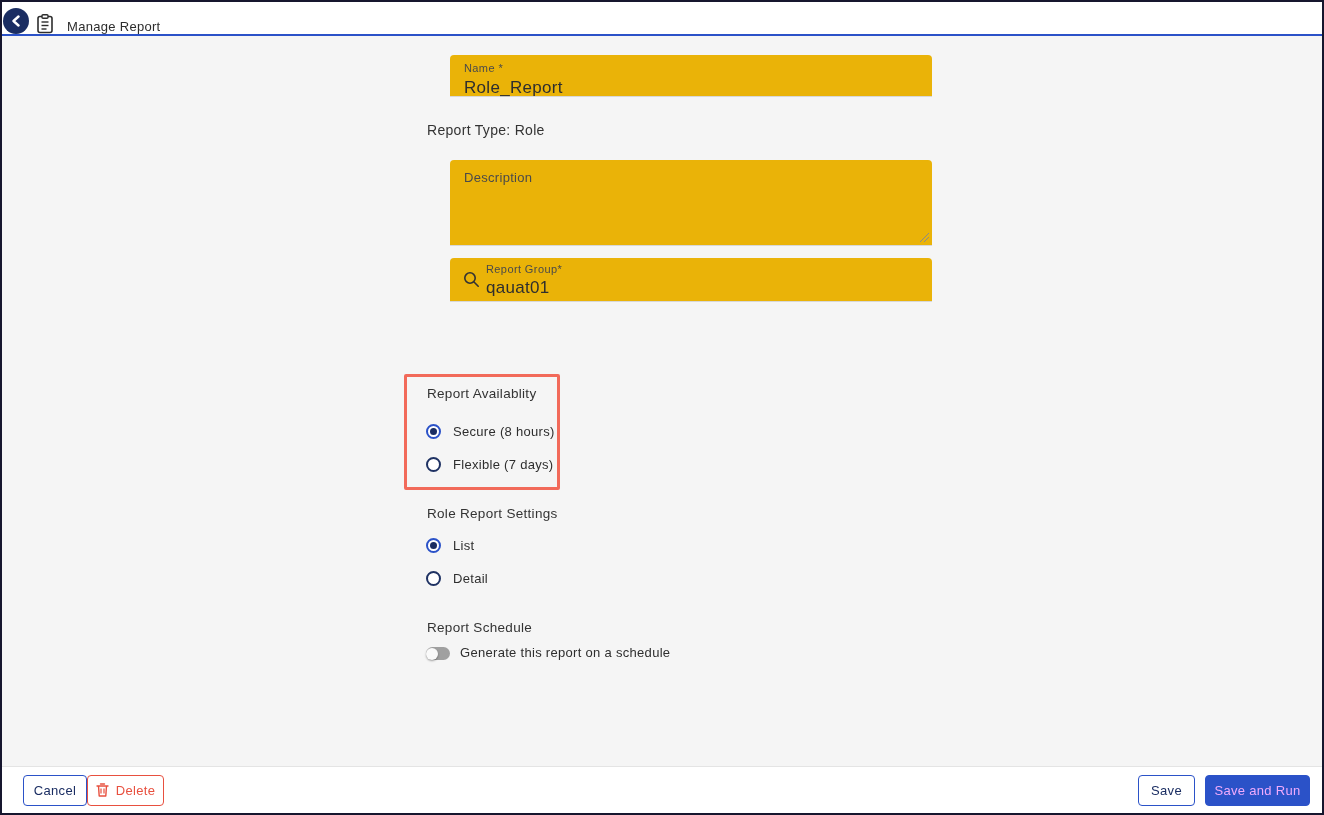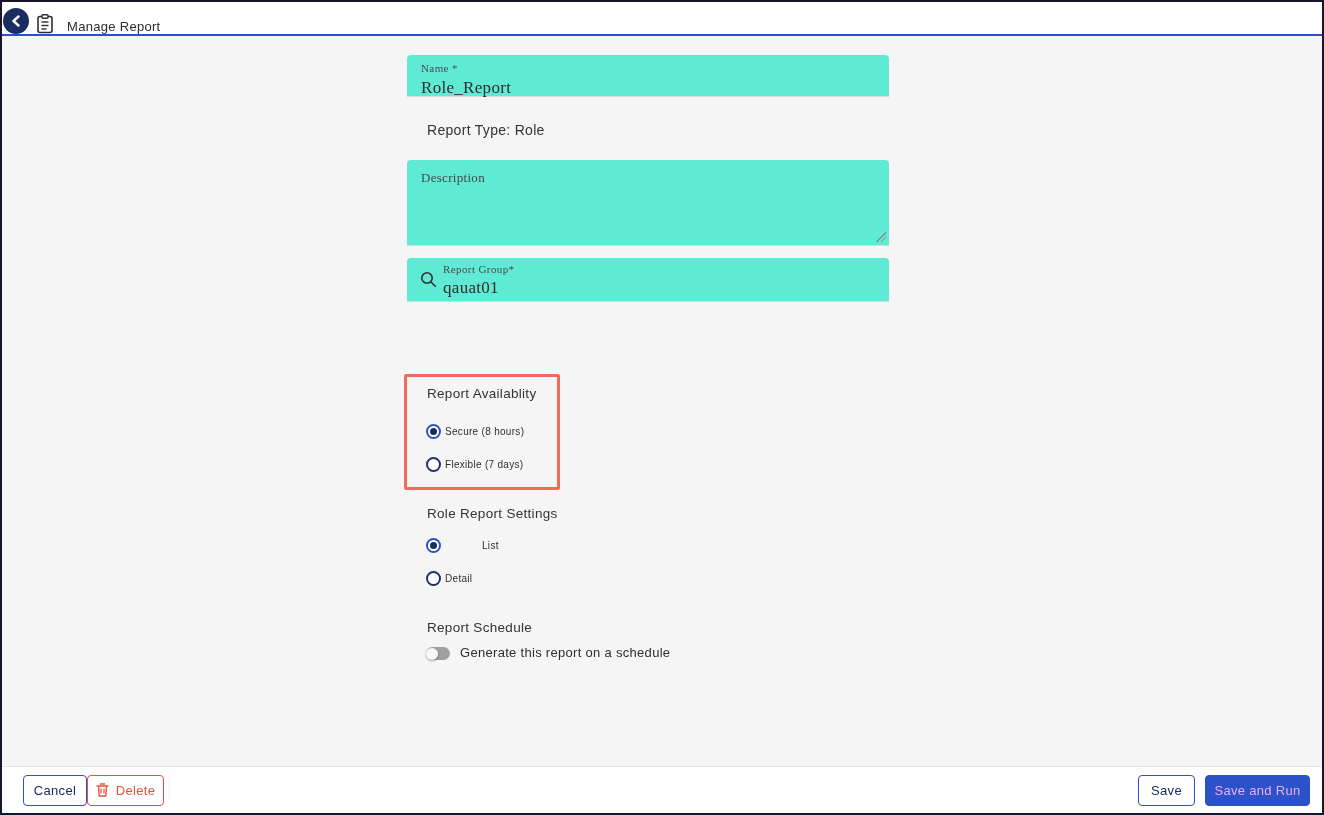--- a/index.html
+++ b/index.html
@@ -35,24 +35,23 @@
   }
   .clipboard-wrap { margin-left: 7px; display: flex; align-items: center; }
   .page-title {
     margin-left: 13px; font-size: 13px; font-weight: 500; color: #2d2d2d;
   }
 
   
   main { position: relative; flex: 1 1 auto; background: #f5f5f5; }
 
   .field {
-    position: absolute; left: 405px; width: 482px;
-    background: #5eead4; border-radius: 4px 4px 0 0;
+    position: absolute; left: 448px; width: 482px;
+    background: #eab308; border-radius: 4px 4px 0 0;
     border-bottom: 1px solid #d8d8d8;
-    font-family: Liberation Serif, serif;
   }
   .field .f-label {
     display: block; font-size: 11px; color: #4a4a4a; letter-spacing: 0.4px;
   }
   .field .f-value { font-size: 17px; color: #2e2e2e; }
 
   .name-field { top: 19px; height: 42px; padding: 7px 12px 0 14px; }
   .name-field .f-value { margin-top: 4px; }
 
   .static-text {
@@ -98,33 +97,33 @@
   .h-availability { top: 350px; }
   .h-role-settings { top: 470px; }
   .h-schedule { top: 584px; }
 
   .radio-row {
     position: absolute; left: 424px;
     display: flex; align-items: center; cursor: pointer;
   }
   .r-secure   { top: 388px; }
   .r-flexible { top: 421px; }
-  .r-list     { top: 502px; gap: 37px; }
+  .r-list     { top: 502px; }
   .r-detail   { top: 535px; }
   .radio {
     width: 15px; height: 15px; border-radius: 50%;
     border: 2px solid #1f3263; background: #ffffff;
     display: flex; align-items: center; justify-content: center;
     flex: 0 0 auto;
   }
   .radio.selected { border-color: #2b52c8; }
   .radio.selected::after {
     content: ""; width: 7px; height: 7px; border-radius: 50%; background: #1a2d62;
   }
-  .radio-label { margin-left: 4px; font-size: 10px; color: #2e2e2e; }
+  .radio-label { margin-left: 12px; font-size: 13px; color: #2e2e2e; }
 
   .toggle-row {
     position: absolute; left: 424px; top: 609px;
     display: flex; align-items: flex-end;
   }
   .toggle {
     width: 24px; height: 13px; border-radius: 7px; background: #a0a0a0;
     position: relative; cursor: pointer; flex: 0 0 auto;
   }
   .toggle .knob {

